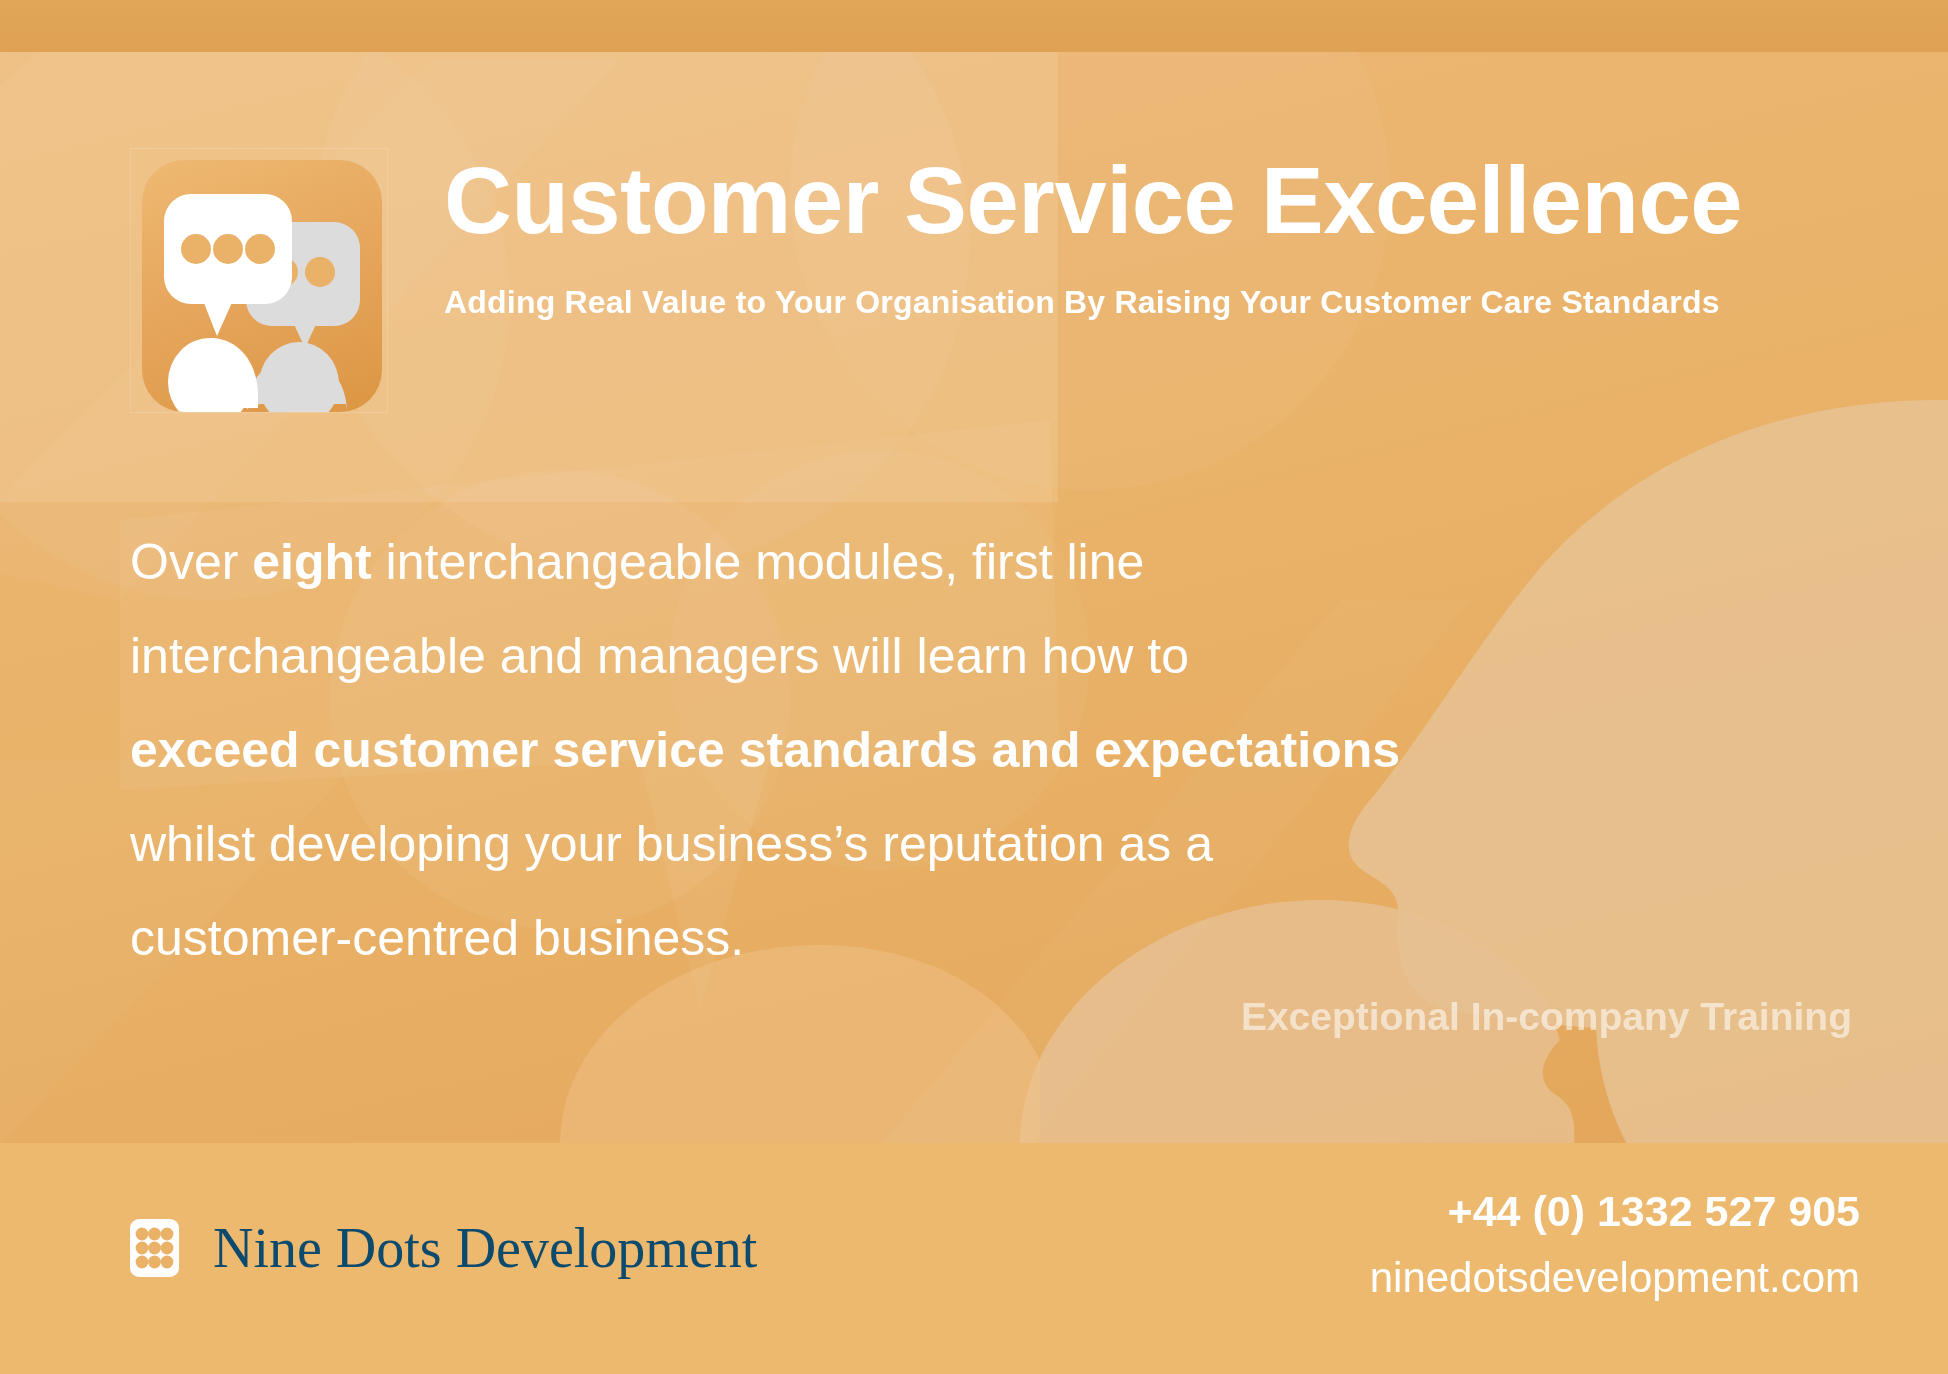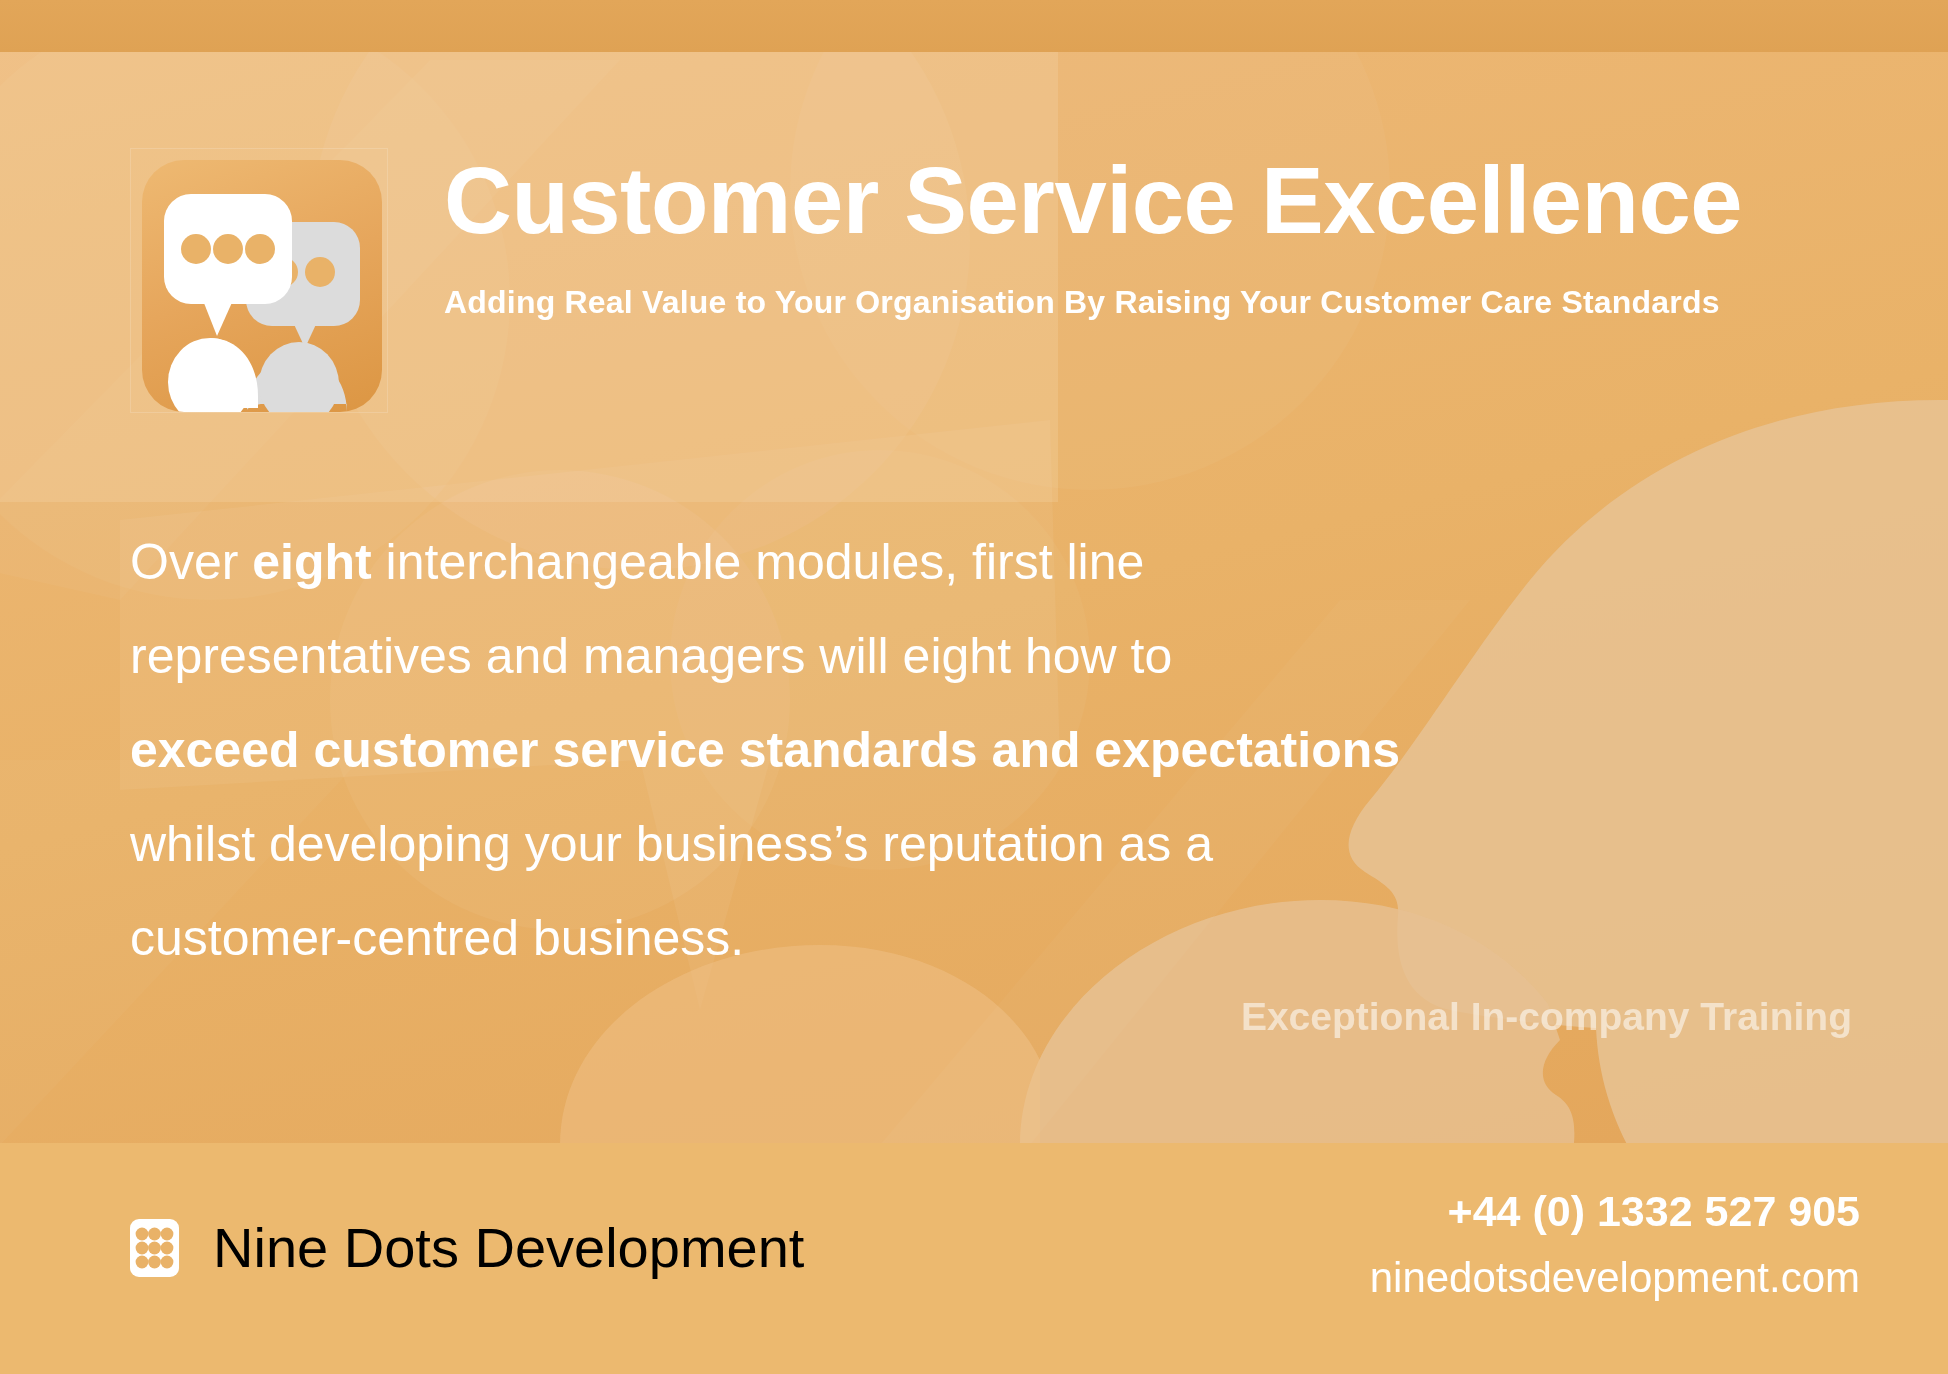--- a/index.html
+++ b/index.html
@@ -108,24 +108,24 @@
     background:#ecb96f;
     z-index:6;
   }
   .footer-left {
     position:absolute; left:130px; bottom:94px;
     display:flex; align-items:center; z-index:7;
   }
   .dots-logo { width:49px; height:58px; flex:0 0 auto; display:block; }
   .brand-name {
     margin-left:34px;
-    font-family:Liberation Sans, sans-serif;
+    font-family:Liberation Serif, serif;
     font-weight:300;
     font-size:56px;
-    color:#000000;
+    color:#0c4a6e;
     white-space:nowrap;
   }
   .footer-right {
     position:absolute; right:88px; bottom:72px;
     text-align:right; z-index:7;
   }
   .phone {
     font-family:"Liberation Sans Narrow","Liberation Sans", sans-serif;
     font-weight:700;
     font-size:43px;
@@ -241,21 +241,21 @@
     </div>
 
     <div class="header-text">
       <div class="poster-title">Customer Service Excellence</div>
       <div class="poster-subtitle">Adding Real Value to Your Organisation By Raising Your Customer Care Standards</div>
     </div>
   </div>
 
   <div class="body-copy" id="body-copy">
       <div class="copy-line"><span>Over </span><span class="em">eight</span><span> interchangeable modules, first line</span></div>
-      <div class="copy-line"><span>representatives and managers will eight how to</span></div>
+      <div class="copy-line"><span>interchangeable and managers will learn how to</span></div>
       <div class="copy-line"><span class="em">exceed customer service standards and expectations</span></div>
       <div class="copy-line"><span>whilst developing your business’s reputation as a</span></div>
       <div class="copy-line"><span>customer-centred business.</span></div>
     </div>
 
   <div class="tagline">Exceptional In-company Training</div>
 
   <div class="footer-band"></div>
 
   <div class="footer-left">

